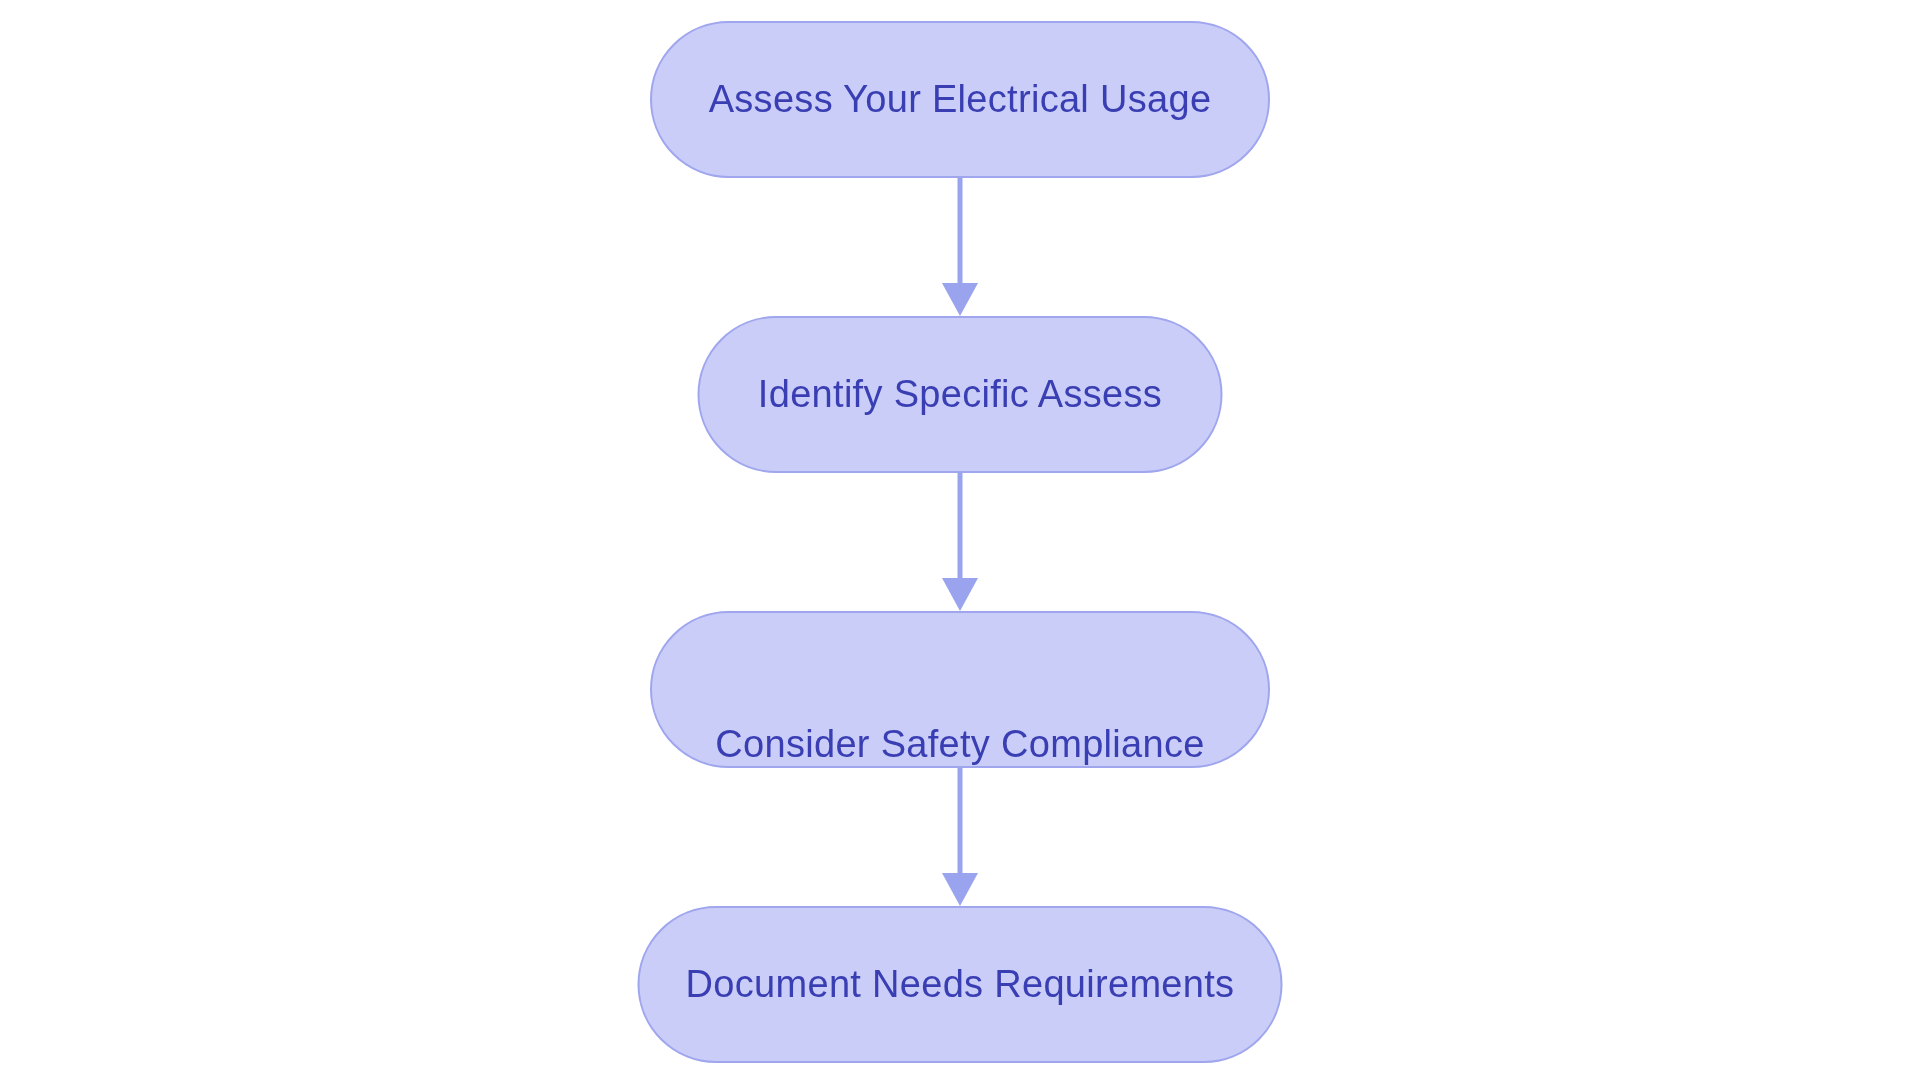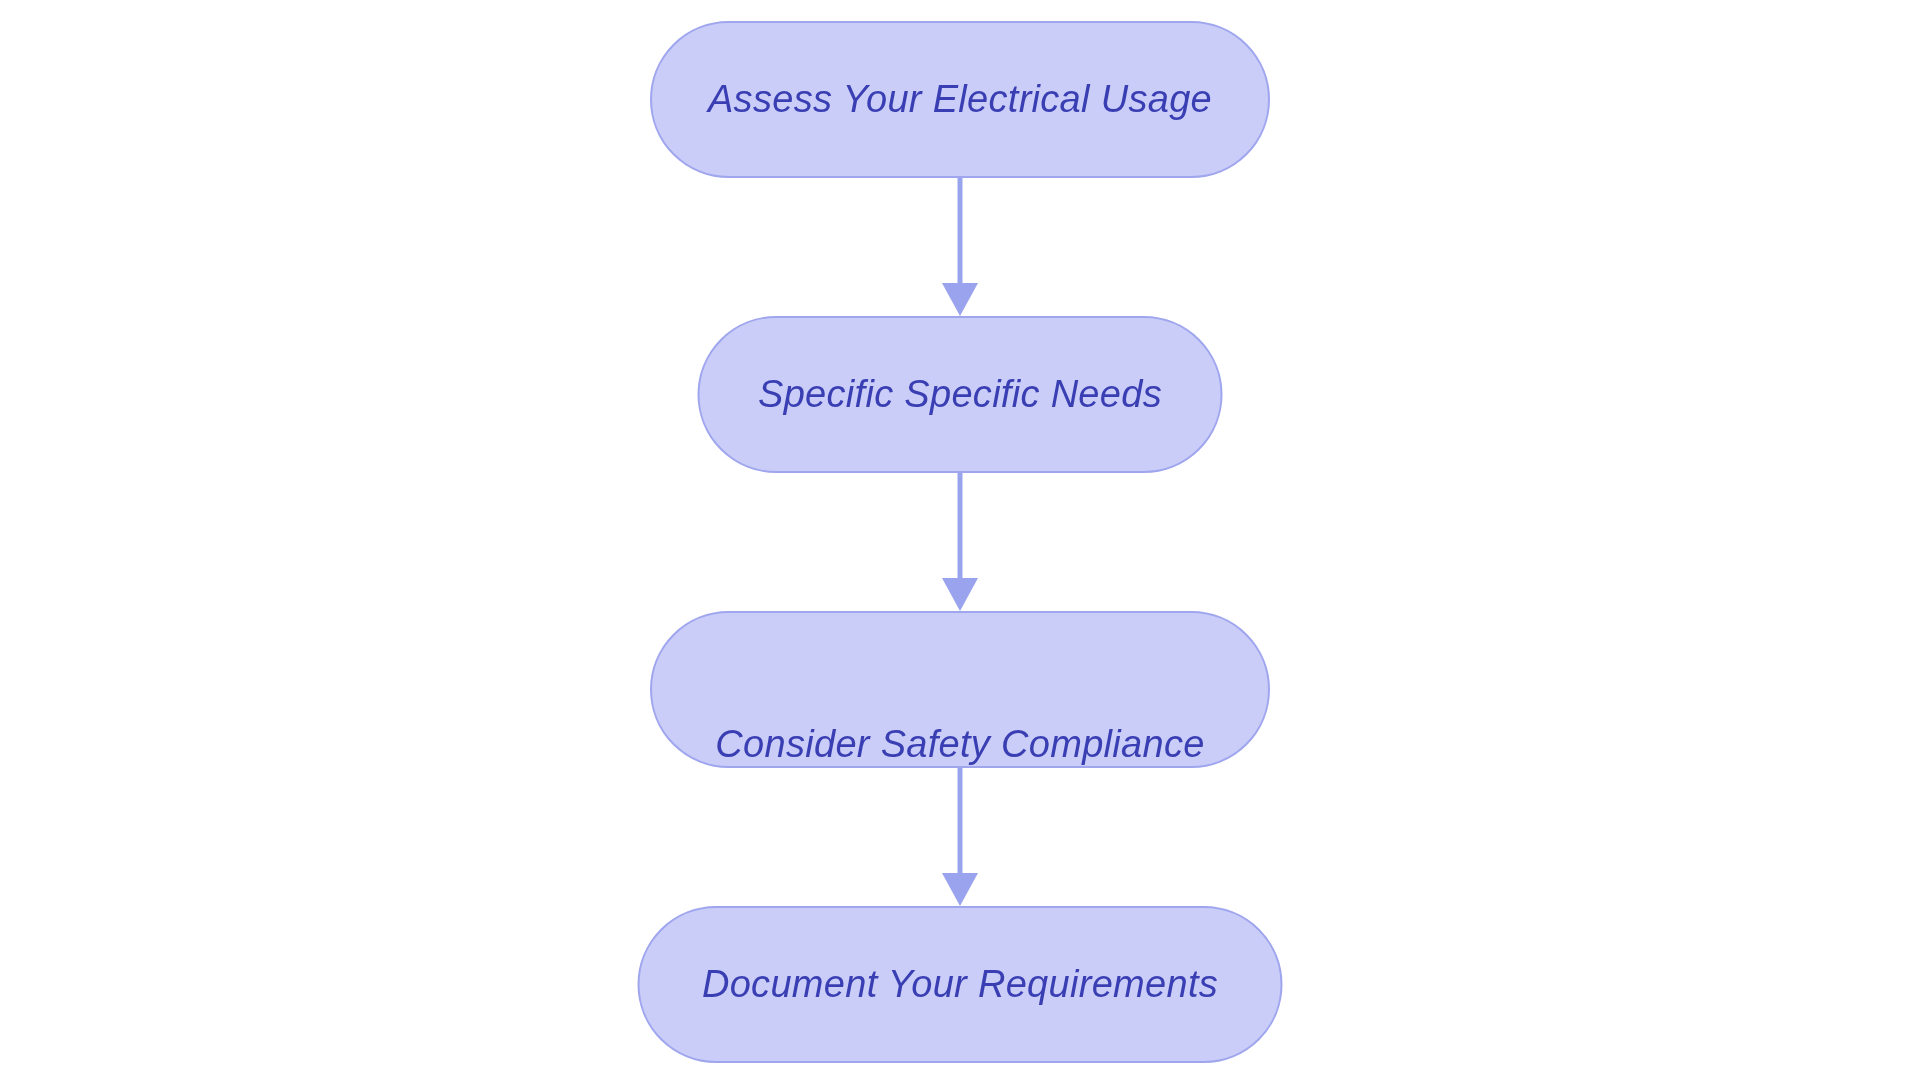--- a/index.html
+++ b/index.html
@@ -27,21 +27,20 @@
     position: absolute;
     left: 50%;
     transform: translateX(-50%);
     height: 157px;
     border-radius: 79px;
     background: var(--node-fill);
     border: 2px solid var(--node-border);
     display: flex;
     align-items: center;
     justify-content: center;
-    font-style: italic;
   }
   .node-label {
     color: var(--node-text);
     font-size: 38px;
     font-weight: 400;
     letter-spacing: 0.3px;
     white-space: nowrap;
     text-align: center;
   }
   .node-1 { top: 21px;  width: 620px; }
@@ -71,34 +70,34 @@
   <div class="node node-1">
     <span class="node-label">Assess Your Electrical Usage</span>
   </div>
 
   <svg class="arrow arrow-1" viewBox="0 0 40 138" aria-hidden="true">
     <line x1="20" y1="0" x2="20" y2="108" stroke-width="5"></line>
     <polygon points="2,105 38,105 20,138"></polygon>
   </svg>
 
   <div class="node node-2">
-    <span class="node-label">Specific Specific Needs</span>
+    <span class="node-label">Identify Specific Assess</span>
   </div>
 
   <svg class="arrow arrow-2" viewBox="0 0 40 138" aria-hidden="true">
     <line x1="20" y1="0" x2="20" y2="108" stroke-width="5"></line>
     <polygon points="2,105 38,105 20,138"></polygon>
   </svg>
 
   <div class="node node-3">
     <span class="node-label">Consider Safety Compliance</span>
   </div>
 
   <svg class="arrow arrow-3" viewBox="0 0 40 138" aria-hidden="true">
     <line x1="20" y1="0" x2="20" y2="108" stroke-width="5"></line>
     <polygon points="2,105 38,105 20,138"></polygon>
   </svg>
 
   <div class="node node-4">
-    <span class="node-label">Document Your Requirements</span>
+    <span class="node-label">Document Needs Requirements</span>
   </div>
 
 </div>
 
 </body></html>

